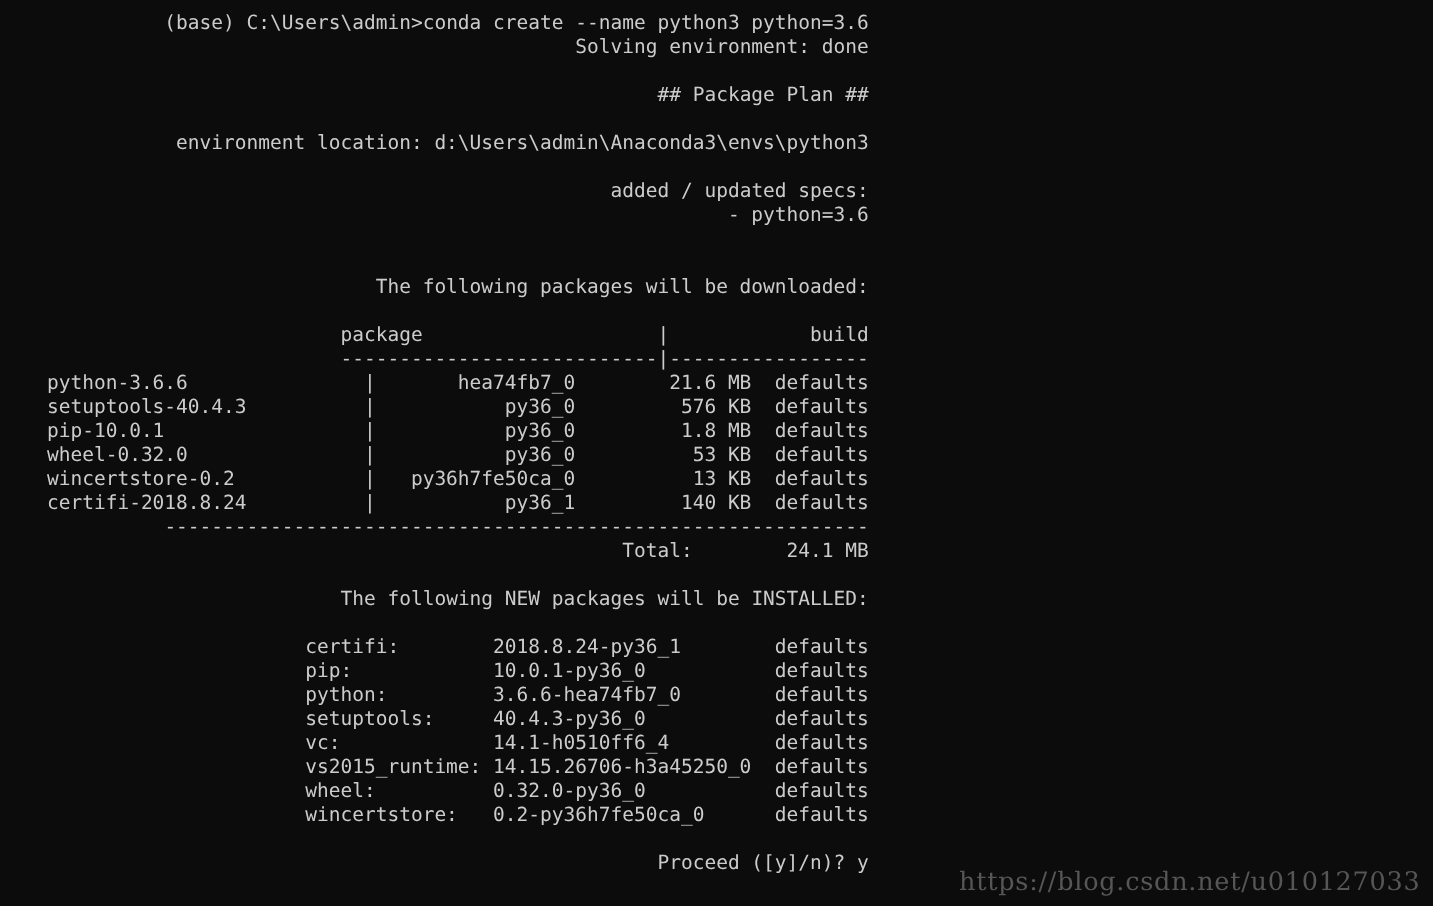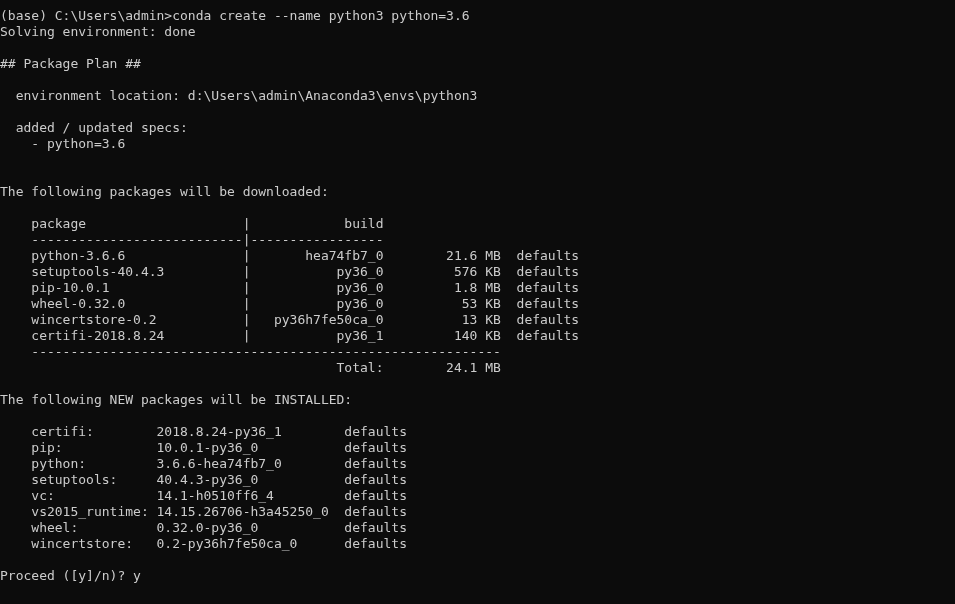--- a/index.html
+++ b/index.html
@@ -11,20 +11,21 @@
     position: relative;
     width: 955px;
     height: 604px;
     background: #0c0c0c;
     overflow: hidden;
     font-family: "DejaVu Sans Mono", "Liberation Mono", monospace;
     font-size: 13px;
     line-height: 16px;
     color: #cccccc;
     letter-spacing: 0px;
+    text-align: right;
   }
   #console-output {
     position: absolute;
     left: 0px;
     top: 8px;
     white-space: pre;
     font-family: "DejaVu Sans Mono", "Liberation Mono", monospace;
     font-size: 13px;
     line-height: 16px;
     color: #cccccc;
@@ -50,14 +51,15 @@
     white-space: pre;
   }
 </style>
 </head>
 <body>
 
 <div id="terminal">
 
   <div id="console-output"><div class="line">(base) C:\Users\admin&gt;conda create --name python3 python=3.6</div><div class="line">Solving environment: done</div><div class="line blank">&nbsp;</div><div class="line">## Package Plan ##</div><div class="line blank">&nbsp;</div><div class="line">  environment location: d:\Users\admin\Anaconda3\envs\python3</div><div class="line blank">&nbsp;</div><div class="line">  added / updated specs:</div><div class="line">    - python=3.6</div><div class="line blank">&nbsp;</div><div class="line blank">&nbsp;</div><div class="line">The following packages will be downloaded:</div><div class="line blank">&nbsp;</div><div class="line">    package                    |            build</div><div class="line">    ---------------------------|-----------------</div><div class="line">    python-3.6.6               |       hea74fb7_0        21.6 MB  defaults</div><div class="line">    setuptools-40.4.3          |           py36_0         576 KB  defaults</div><div class="line">    pip-10.0.1                 |           py36_0         1.8 MB  defaults</div><div class="line">    wheel-0.32.0               |           py36_0          53 KB  defaults</div><div class="line">    wincertstore-0.2           |   py36h7fe50ca_0          13 KB  defaults</div><div class="line">    certifi-2018.8.24          |           py36_1         140 KB  defaults</div><div class="line">    ------------------------------------------------------------</div><div class="line">                                           Total:        24.1 MB</div><div class="line blank">&nbsp;</div><div class="line">The following NEW packages will be INSTALLED:</div><div class="line blank">&nbsp;</div><div class="line">    certifi:        2018.8.24-py36_1        defaults</div><div class="line">    pip:            10.0.1-py36_0           defaults</div><div class="line">    python:         3.6.6-hea74fb7_0        defaults</div><div class="line">    setuptools:     40.4.3-py36_0           defaults</div><div class="line">    vc:             14.1-h0510ff6_4         defaults</div><div class="line">    vs2015_runtime: 14.15.26706-h3a45250_0  defaults</div><div class="line">    wheel:          0.32.0-py36_0           defaults</div><div class="line">    wincertstore:   0.2-py36h7fe50ca_0      defaults</div><div class="line blank">&nbsp;</div><div class="line">Proceed ([y]/n)? y</div></div>
 
+  <div id="watermark">https://blog.csdn.net/u010127033</div>
 
 </div>
 
 </body></html>

